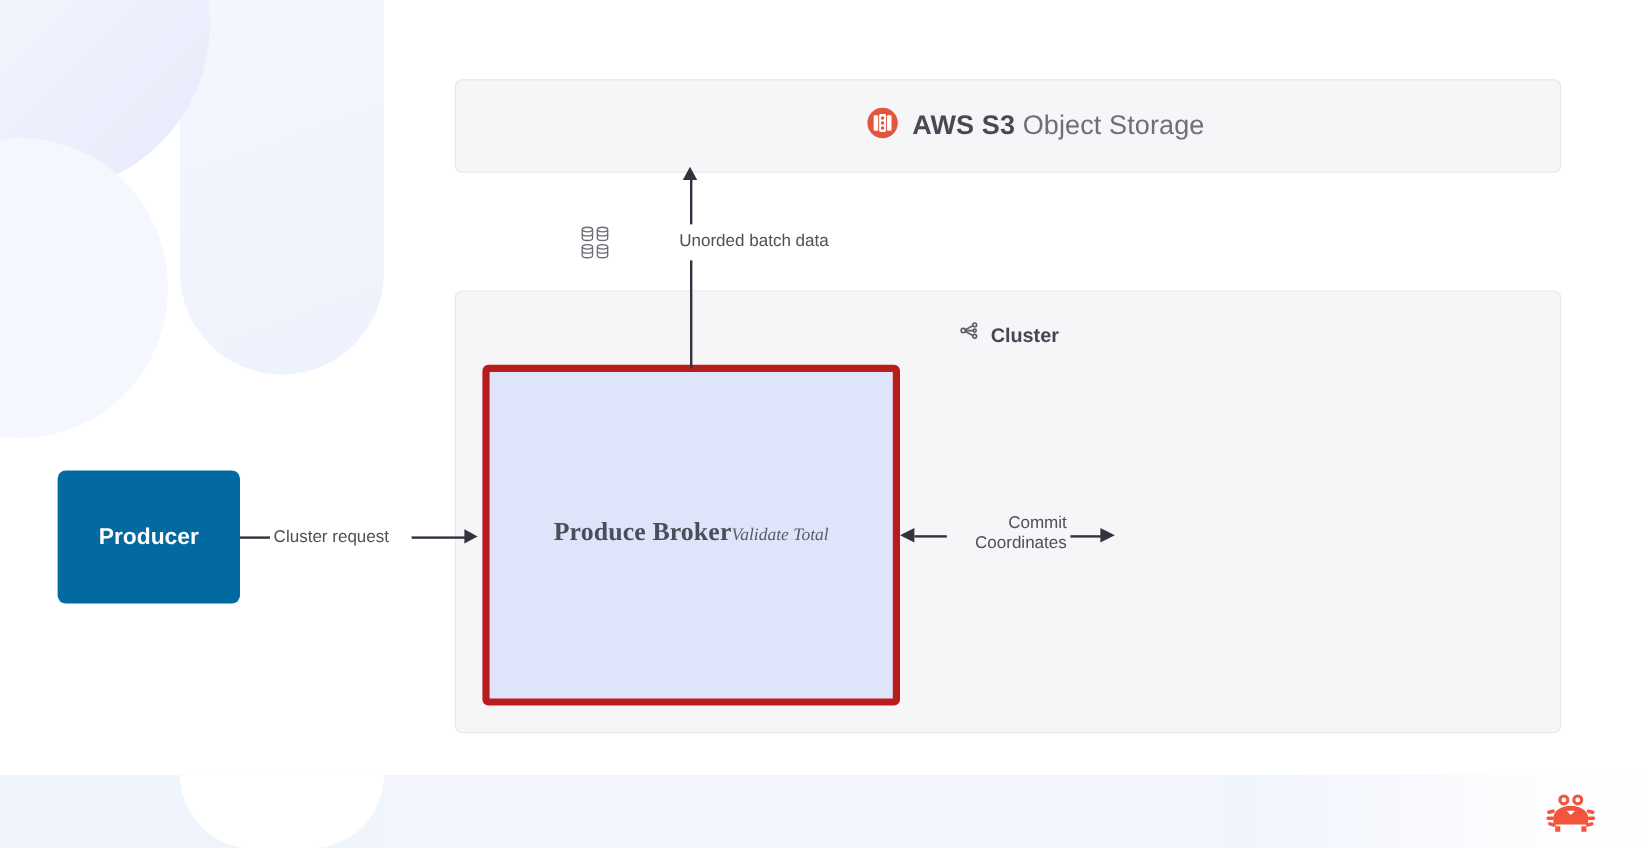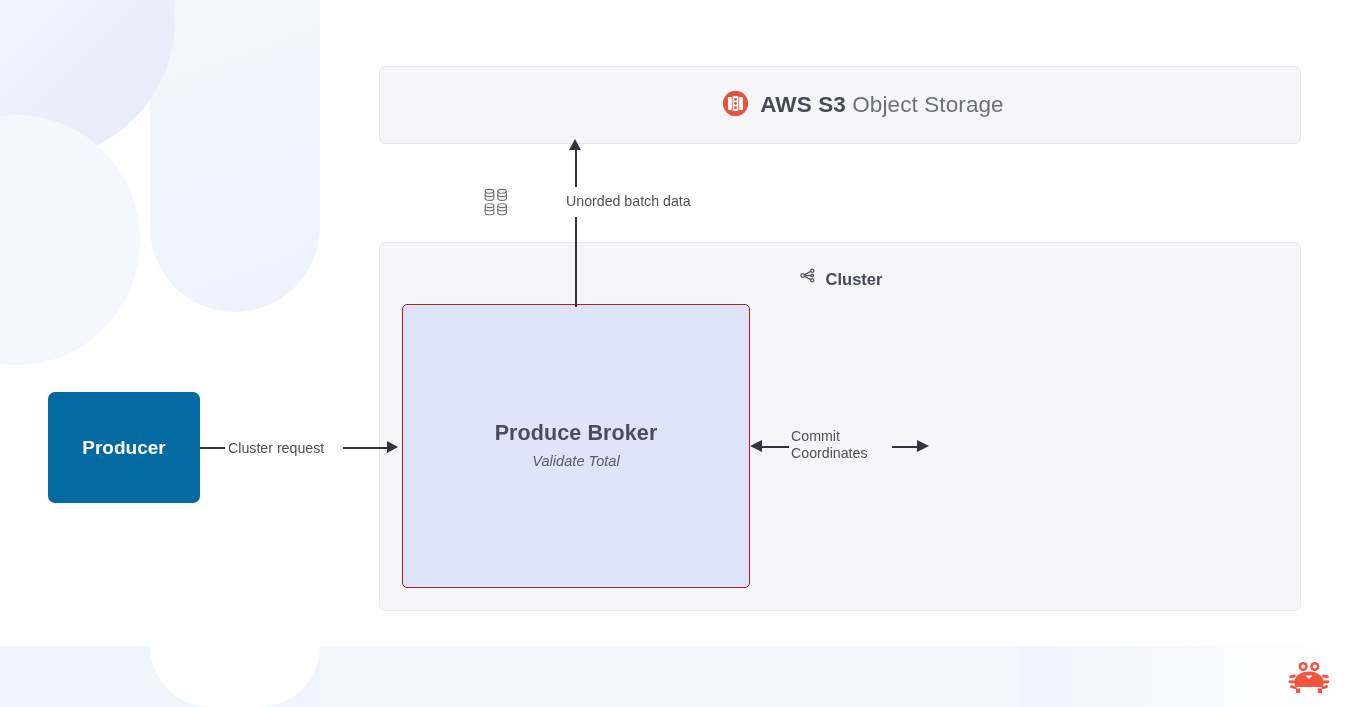--- a/index.html
+++ b/index.html
@@ -63,23 +63,23 @@
     background: #f6f6f8; border: 1px solid #e7e7ea; border-radius: 6px;
   }
   #cluster-header {
     position: absolute; left: 0; right: 0; top: 23px;
     display: flex; align-items: flex-end; justify-content: center; gap: 9px;
   }
   #cluster-label { font-size: 16.5px; font-weight: 700; color: #454852; }
 
   
   .node {
-    position: absolute; background: #dee4fa; border: 1px solid #b91c1c;
-    border-radius: 5px; display: flex; flex-direction: column;
-    align-items: center; justify-content: center; text-align: center;
+    position: absolute; background: #dee4fa; border: 6px solid #b91c1c;
+    border-radius: 5px; display: flex; flex-direction: row;
+    align-items: center; justify-content: center; text-align: center; font-family: Liberation Serif, serif;
   }
   #node-produce-broker { left: 402px; top: 304px; width: 348px; height: 284px; }
   #node-batch-coordinator { left: 929px; top: 304px; width: 349px; height: 284px; }
   .node-title {
     font-size: 21.5px; font-weight: 700; color: #4b4e58; letter-spacing: .1px;
     margin-bottom: 5px;
   }
   .node-sub {
     font-size: 14.6px; font-style: italic; color: #5a5d67; line-height: 20px;
   }
@@ -128,21 +128,21 @@
     border-top: 6.5px solid transparent; border-bottom: 6.5px solid transparent;
     border-right: 12px solid #31343f;
   }
   #edge-commit-right { left: 892px; top: 446px; width: 26px; height: 1.7px; }
   #edge-commit-right-head {
     left: 917px; top: 440px;
     border-top: 6.5px solid transparent; border-bottom: 6.5px solid transparent;
     border-left: 12px solid #31343f;
   }
   #edge-commit-label {
-    left: 791px; top: 428px; width: 98px; text-align: left;
+    left: 791px; top: 428px; width: 98px; text-align: right;
     white-space: normal;
   }
 
   
   #crab-logo { position: absolute; left: 1288px; top: 655px; }
 </style>
 </head>
 <body>
 
 <div id="stage">

